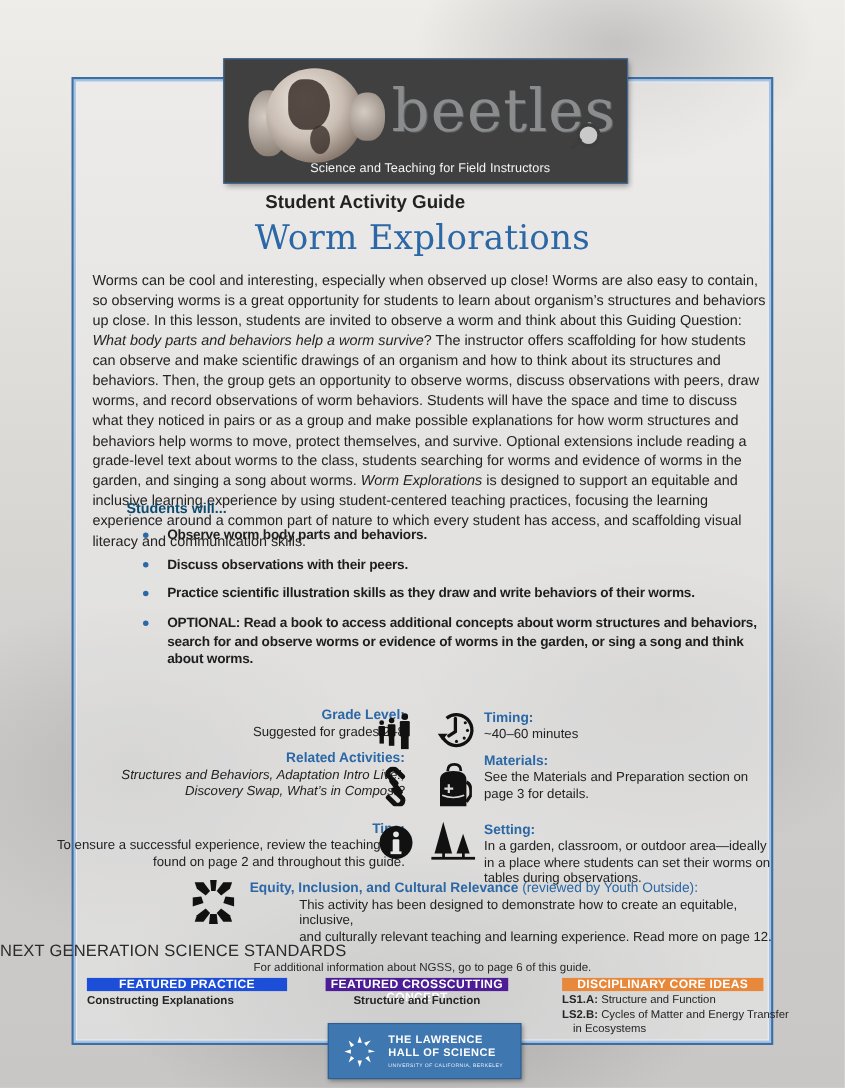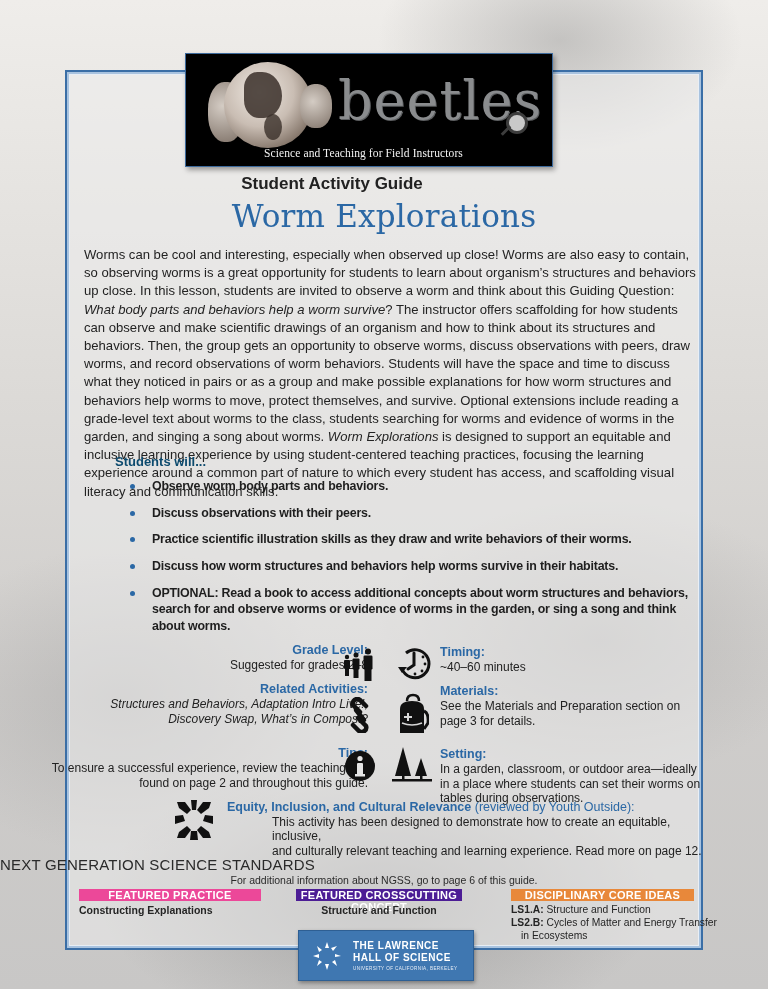--- a/index.html
+++ b/index.html
@@ -14,22 +14,22 @@
       linear-gradient(180deg, #efedea 0%, #dcdad7 40%, #cfcdcb 70%, #c8c7c6 100%);
   }
   .frame {
     position:absolute; left:65px; top:70px; width:638px; height:880px;
     border:2px solid #3a6ea6;
     box-shadow: inset 0 0 0 2px #a9c3df, inset 0 0 0 3px #e8eef5;
     background: rgba(236,236,236,0.55);
     box-sizing:border-box;
   }
   .logo {
-    position:absolute; left:185px; top:53px; width:366px; height:112px;
-    background:#000000; border:1px solid #3d6a9c;
+    position:absolute; left:203px; top:53px; width:366px; height:112px;
+    background:#404040; border:1px solid #3d6a9c;
     box-shadow: 2px 3px 5px rgba(0,0,0,0.35);
   }
   .logo .globe {
     position:absolute; left:38px; top:8px; width:88px; height:86px; border-radius:50%;
     background: radial-gradient(circle at 40% 35%, #efe9e2 0%, #c9bdb3 45%, #7d6e62 80%, #4c4038 100%);
   }
   .logo .globe::before {
     content:""; position:absolute; left:20px; top:10px; width:38px; height:46px;
     background:#3a2f29; border-radius:40% 60% 55% 45%; opacity:0.85;
   }
@@ -43,21 +43,21 @@
     background: radial-gradient(circle at 40% 40%, #d4ccc4, #7f7268); }
   .logo .wordmark {
     position:absolute; left:152px; top:20px; font-family:"DejaVu Serif", serif;
     font-size:54px; letter-spacing:1px; color:#8a8c8e; line-height:54px;
     text-shadow: 1px 1px 0 #5d5f61;
   }
   .logo .magnifier { position:absolute; left:320px; top:58px; width:16px; height:16px; border-radius:50%;
     border:3px solid #3d3d3d; background:#c9c9c9; }
   .logo .magnifier::after { content:""; position:absolute; left:-9px; top:14px; width:12px; height:3px; background:#3d3d3d; transform:rotate(-45deg); }
   .logo .tagline {
-    position:absolute; left:78px; bottom:7px; font-family:Liberation Serif, serif;
+    position:absolute; left:78px; bottom:7px; font-family:Liberation Sans, sans-serif;
     font-size:11.5px; color:#f4f4f4; letter-spacing:0.1px;
   }
   .subtitle {
     position:absolute; left:0; width:664px; top:174px; text-align:center;
     font-size:17px; font-weight:bold; color:#222;
   }
   .title {
     position:absolute; left:0; width:768px; top:198px; text-align:center;
     font-family:"DejaVu Serif", serif; font-size:31px; color:#2b68a5; letter-spacing:0.2px;
   }
@@ -94,21 +94,21 @@
   .ngss-title {
     position:absolute; left:0; width:768px; top:856px; text-align:left; font-size:15px; color:#2a2a2a; letter-spacing:0.2px;
   }
   .ngss-sub {
     position:absolute; left:0; width:768px; top:874px; text-align:center; font-size:10.5px; color:#2a2a2a;
   }
   .band {
     position:absolute; top:889px; height:12px; color:#fff; font-weight:bold; font-size:11px;
     line-height:12px; text-align:center; letter-spacing:0.3px;
   }
-  .band-blue { left:79px; width:182px; background:#ec4899; }
+  .band-blue { left:79px; width:182px; background:#1d4ed8; }
   .band-green { left:296px; width:166px; background:#4c1d95; }
   .band-orange { left:511px; width:183px; background:#e8883a; }
   .ngss-val { position:absolute; top:904px; font-size:10.5px; font-weight:bold; color:#252525; }
   .dci { position:absolute; left:511px; top:903px; font-size:10.3px; line-height:13px; color:#252525; }
   .dci b { font-weight:bold; }
   .dci .indent { padding-left:10px; }
   .lhs {
     position:absolute; left:298px; top:930px; width:174px; height:49px;
     background:#3f77b1; border:1px solid #2e5f93; box-shadow: 1px 2px 4px rgba(0,0,0,0.35);
   }
@@ -135,21 +135,20 @@
 <div class="subtitle">Student Activity Guide</div>
 <div class="title">Worm Explorations</div>
 
 <div class="intro"><span>Worms can be cool and interesting, especially when observed up close! Worms are also easy to contain, so observing worms is a great opportunity for students to learn about organism’s structures and behaviors up close. In this lesson, students are invited to observe a worm and think  about this Guiding Question: </span><i>What body parts and behaviors help a worm survive</i><span>? The instructor offers scaffolding for how students can observe and make scientific drawings of an organism and how to think about its structures and behaviors. Then, the group gets an opportunity to observe worms, discuss observations with peers, draw worms, and record observations of worm behaviors. Students will have the space and time to discuss what they noticed in pairs or as a group and make possible explanations for how worm structures and behaviors help worms to move, protect themselves, and survive. Optional extensions include reading a grade-level text about worms to the class, students searching for worms and evidence of worms in the garden, and singing a song about worms. </span><i>Worm Explorations</i><span> is designed to support an equitable and inclusive learning experience by using student-centered teaching practices, focusing the learning experience around a common part of nature to which every student has access, and scaffolding visual literacy and communication skills.</span></div>
 
 <div class="will-label">Students will...</div>
 <ul class="objectives">
   <li>Observe worm body parts and behaviors.</li>
   <li>Discuss observations with their peers.</li>
   <li>Practice scientific illustration skills as they draw and write behaviors of their worms.</li>
-  <li>Discuss how worm structures and behaviors help worms survive in their habitats.</li>
   <li>OPTIONAL: Read a book to access additional concepts about worm structures and behaviors, search for and observe worms or evidence of worms in the garden, or sing a song and think about worms.</li>
 </ul>
 
 <div class="info-left" style="top:643px;">
   <div class="info-label">Grade Level:</div>
   <div class="info-text">Suggested for grades 2–8</div>
 </div>
 <div class="info-left" style="top:682px;">
   <div class="info-label">Related Activities:</div>
   <div class="info-text" style="font-style:italic;">Structures and Behaviors, Adaptation Intro Live!,</div>

